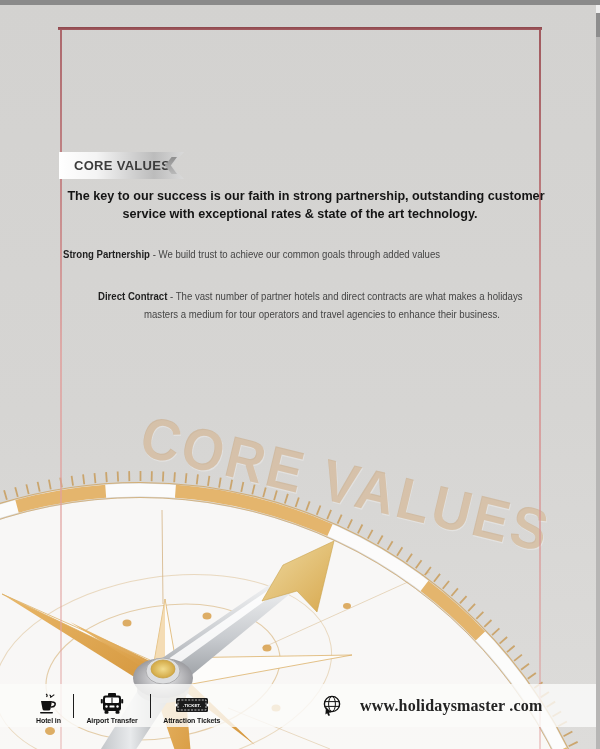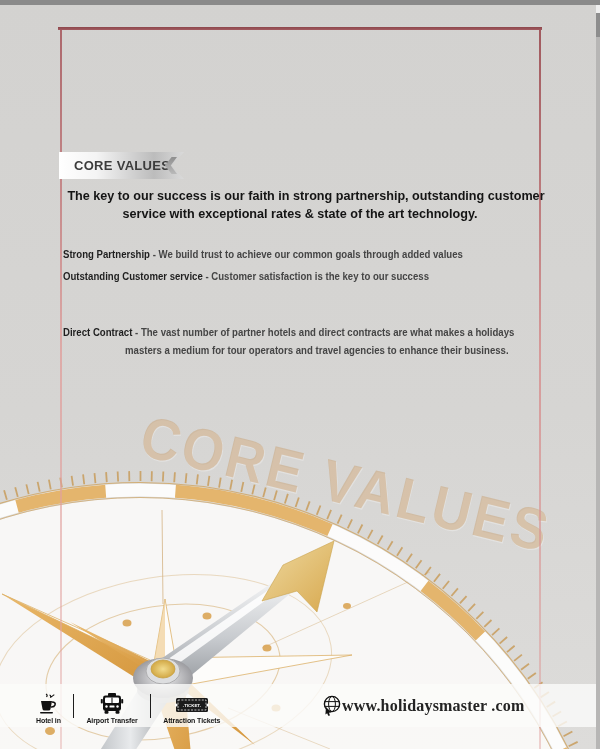--- a/index.html
+++ b/index.html
@@ -38,38 +38,38 @@
     box-shadow:0 1px 2px rgba(0,0,0,.3);
   }
   .banner .title{display:block;padding-left:15px;line-height:27px;font-size:13px;font-weight:bold;color:#3c3c3c;letter-spacing:.3px;}
   .banner .chev{
     position:absolute;right:7px;top:5px;width:12px;height:17px;
     background:linear-gradient(180deg,#8f8f8f,#b9b9b9);
     clip-path:polygon(100% 0,55% 0,0 50%,55% 100%,100% 100%,48% 50%);
   }
   .headline{position:absolute;left:60px;top:187px;width:480px;text-align:center;color:#141414;font-weight:bold;font-size:13px;line-height:17.5px;}
   .headline span{display:inline-block;white-space:nowrap;transform:scaleX(.97);transform-origin:50% 50%;}
-  .values{position:absolute;left:63px;top:246px;width:477px;font-size:10px;color:#454545;font-weight:bold;}
+  .values{position:absolute;left:63px;top:246px;width:477px;font-size:10px;color:#454545;}
   .row{line-height:18px;}
   .row .ln{display:inline-block;white-space:nowrap;transform:scaleX(.96);transform-origin:0 50%;}
   .row b{color:#1f1f1f;}
   .gap-sm{margin-top:4px;}
-  .gap-lg{margin-top:38px;}
-  .cont{line-height:18px;padding-left:62px;}
+  .gap-lg{margin-top:24px;text-align:right;}
+  .cont{line-height:18px;padding-left:81px;}
   .cont:empty{display:none;}
   .cont span{display:inline-block;white-space:nowrap;transform:scaleX(.96);transform-origin:0 50%;}
   
   .footer{position:absolute;left:0;top:684px;width:600px;height:43px;z-index:50;
     background:rgba(251,251,250,.8);display:flex;align-items:center;}
   .services{position:absolute;left:36px;top:0;height:43px;display:flex;align-items:center;}
   .service{display:flex;flex-direction:column;align-items:center;justify-content:flex-end;height:36px;}
   .service .lbl{font-size:7px;font-weight:bold;color:#161616;margin-top:2px;white-space:nowrap;letter-spacing:-.1px;}
   .svc-div{width:1.5px;height:24px;background:#1d1d1d;margin:0 12px;align-self:center;}
   .website{position:absolute;left:322px;top:0;height:43px;display:flex;align-items:center;pointer-events:auto;}
-  .website .txt{font-family:"Liberation Serif",serif;font-weight:bold;font-size:16px;color:#232323;margin-left:0;letter-spacing:.2px;}
+  .website .txt{font-family:"Liberation Serif",serif;font-weight:bold;font-size:16px;color:#232323;margin-left:18px;letter-spacing:.2px;}
 </style>
 </head>
 <body>
 
 <svg class="compass" viewBox="0 0 600 749">
   <defs>
     <linearGradient id="needleG" x1="0" y1="0" x2="0" y2="1">
       <stop offset="0" stop-color="#f4f5f6"></stop>
         <stop offset=".55" stop-color="#c8cbcf"></stop>
         <stop offset="1" stop-color="#94989d"></stop>
@@ -156,21 +156,20 @@
 <div class="content">
   <div class="banner">
     <span class="title">CORE VALUES</span>
     <span class="chev"></span>
   </div>
 
   <div class="headline"><span>The key to our success is our faith in strong partnership, outstanding customer</span><span>service with exceptional rates &amp; state of the art technology.</span></div>
 
   <div class="values">
     <div class="row"><span class="ln"><b>Strong Partnership</b> <span>- We build trust to achieve our common goals through added values</span></span></div>
-    <div class="row gap-sm"><span class="ln"><b>Outstanding Customer service</b> <span>- Customer satisfaction is the key to our success</span></span></div>
     <div class="row gap-lg"><span class="ln"><b>Direct Contract</b> <span>- The vast number of partner hotels and direct contracts are what makes a holidays</span></span></div>
     <div class="cont"><span>masters a medium for tour operators and travel agencies to enhance their business.</span></div>
   </div>
 </div>
 
 <div class="footer">
   <div class="services">
     <div class="service">
       <svg width="22" height="22" viewBox="0 0 22 22">
         <path d="M9 1 q2 1 .5 3" stroke="#111" stroke-width="1.2" fill="none"></path>

